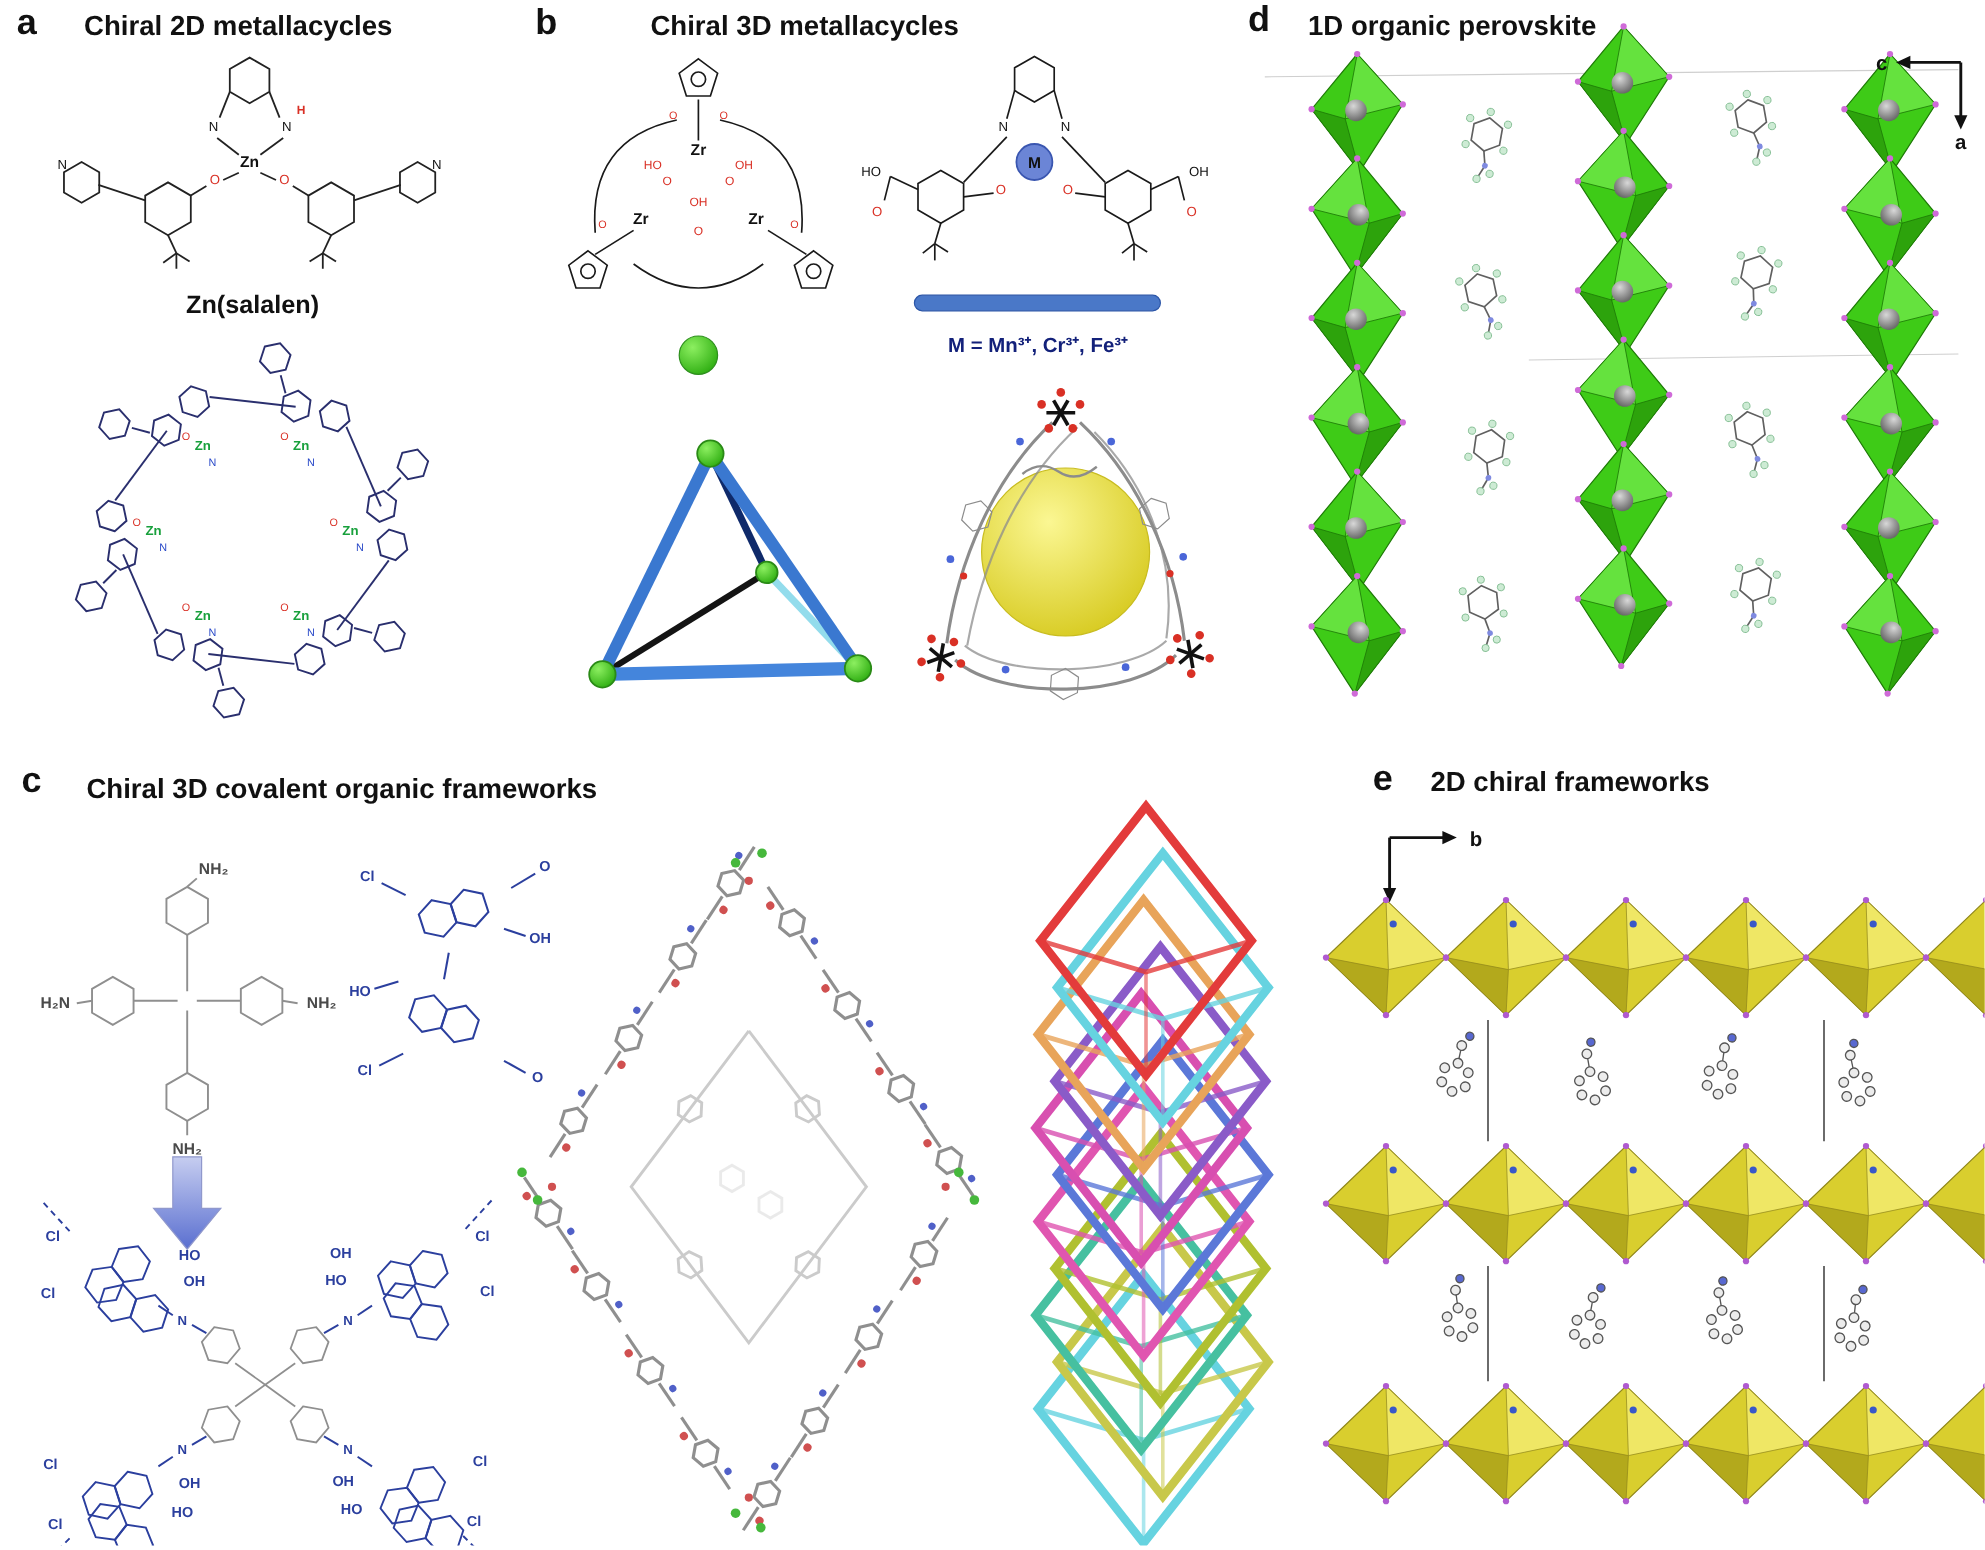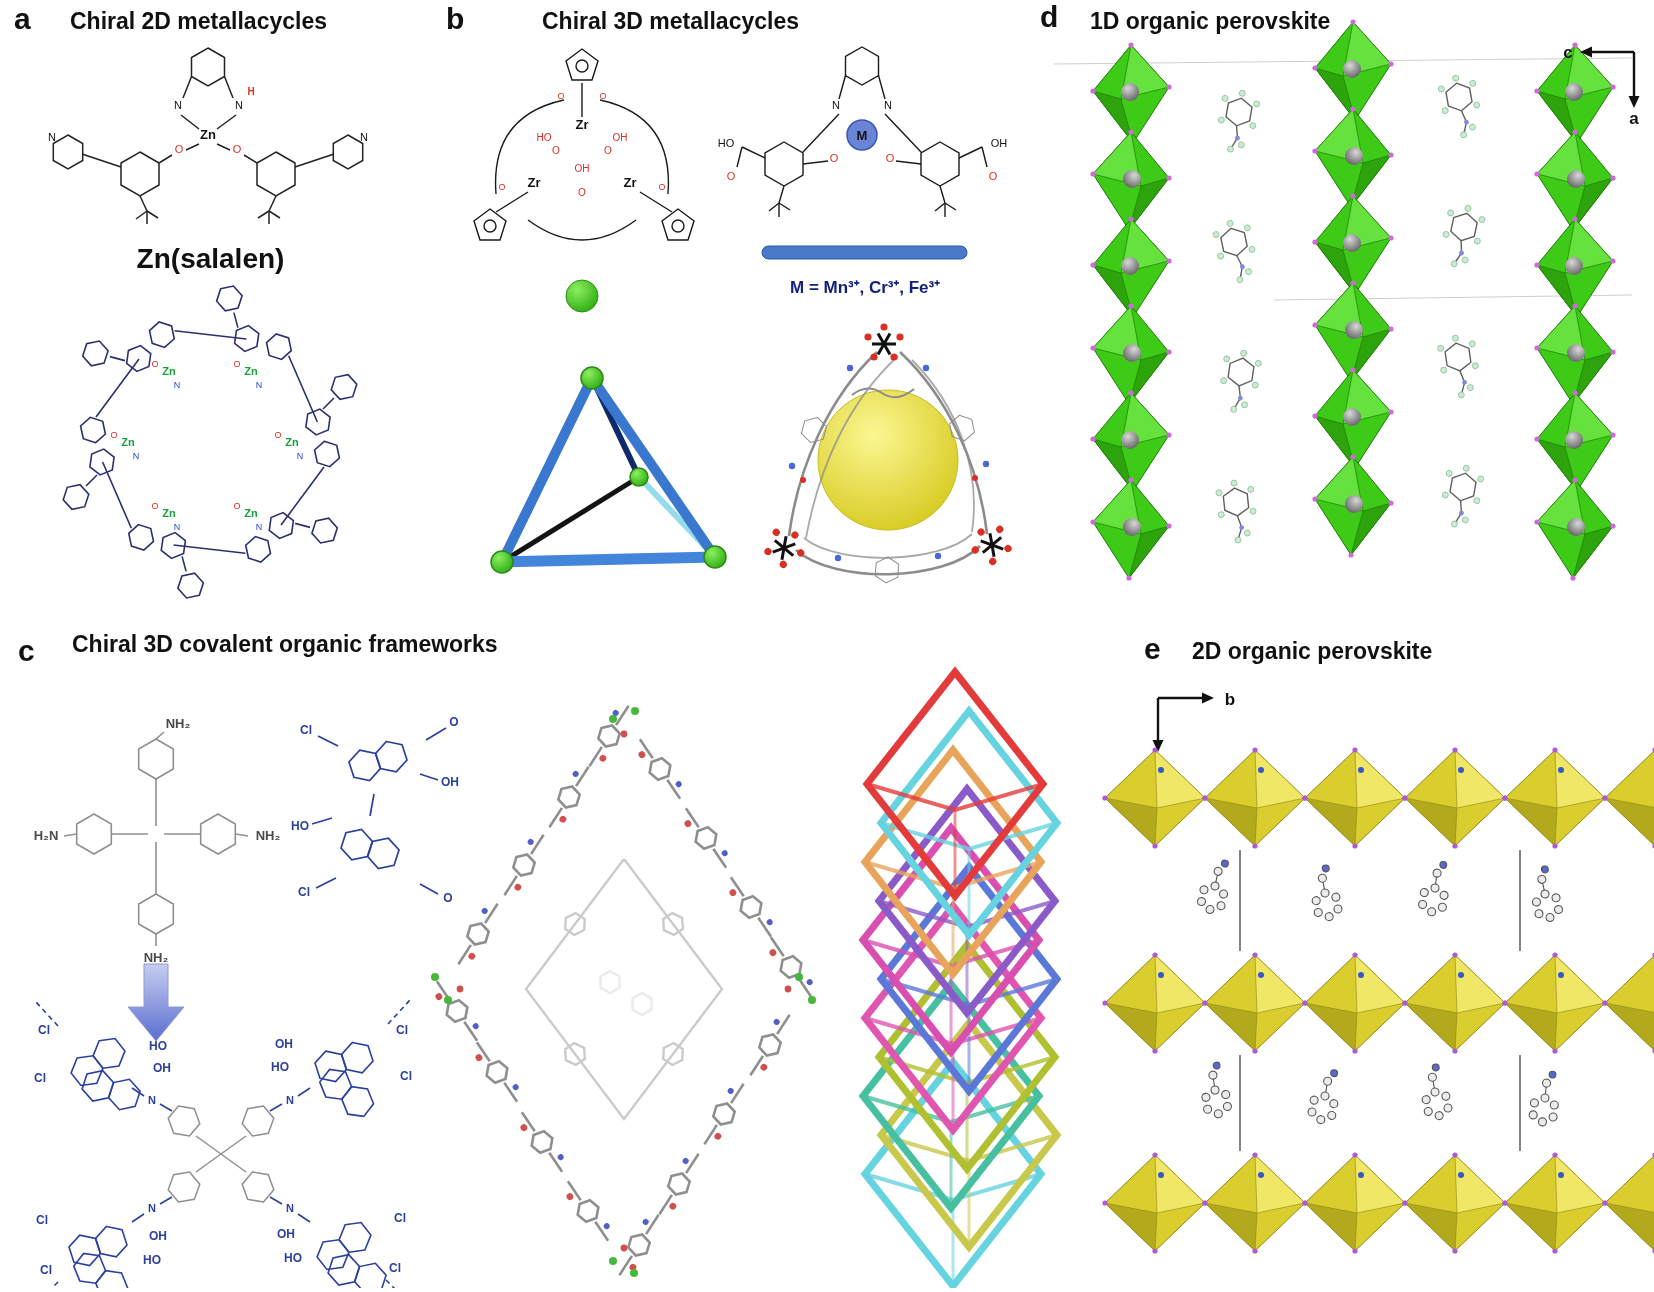--- a/index.html
+++ b/index.html
@@ -1,21 +1,21 @@
 <!DOCTYPE html>
 <html><head>
 <meta charset="utf-8">
 <style>
   * { margin:0; padding:0; box-sizing:border-box; }
   body { font-family:"Liberation Sans", sans-serif; background:#fff; }
   .figure { position:relative; width:1654px; height:1292px; background:#fff; overflow:hidden; }
   .panel { position:absolute; }
   .panel-label { position:absolute; font-weight:bold; font-size:30px; color:#111; line-height:1; }
   .panel-title { position:absolute; font-weight:bold; font-size:23px; color:#111; white-space:nowrap; }
-  .caption { position:absolute; font-weight:bold; font-size:28px; color:#111; text-align:center; }
+  .caption { position:absolute; font-weight:bold; font-size:21px; color:#111; text-align:center; }
   .panel > svg { position:absolute; }
   svg text { font-family:"Liberation Sans", sans-serif; text-anchor:middle; }
   .t-blk { fill:#111; } .t-red { fill:#d93025; } .t-blue { fill:#2848c8; }
   .t-green { fill:#18a03c; font-weight:bold; } .t-cof { fill:#2b3f9e; font-weight:bold; }
   .t-gray { fill:#4a4a4a; } .t-legend { fill:#13217a; font-weight:bold; font-size:17px; }
   .s9{font-size:9px} .s10{font-size:10px} .s11{font-size:11px} .s12{font-size:12px}
   .s13{font-size:13px;font-weight:bold} .s17{font-size:17px;font-weight:bold} .bold{font-weight:bold}
 </style>
 </head>
 <body>
@@ -378,21 +378,21 @@
       <line x1="600" y1="52" x2="600" y2="98" stroke="#111" stroke-width="2.4"></line>
       <polygon points="600,108 594.5,96 605.5,96" fill="#111"></polygon>
       <text x="534" y="58" class="t-blk s17">c</text>
       <text x="600" y="124" class="t-blk s17">a</text>
     </g>
   </svg>
 </section>
 
 <section class="panel" id="panel-c" style="left:0;top:628px;width:1092px;height:664px">
   <div class="panel-label" style="left:18px;top:8px">c</div>
-  <div class="panel-title" style="left:72px;top:3px">Chiral 3D covalent organic frameworks</div>
+  <div class="panel-title" style="left:72px;top:16px">Chiral 3D covalent organic frameworks</div>
 
   <svg style="left:6px;top:36px" width="1080" height="624" viewBox="0 0 1080 624">
 
     <g stroke="#8f8f8f" stroke-width="1.6" fill="none">
       <use href="#hx20" x="150" y="95"></use>
           <use href="#hx20" x="88" y="170"></use>
       <use href="#hx20" x="212" y="170"></use>
           <use href="#hx20" x="150" y="250"></use>
       <line x1="150" y1="115" x2="150" y2="162"></line>
           <line x1="105.3" y1="170" x2="142" y2="170"></line>
@@ -540,21 +540,21 @@
       <use href="#cDia" transform="translate(961,237)" stroke="#8a5bc8"></use>
       <use href="#cDia" transform="translate(947,198)" stroke="#e8a45a"></use>
       <use href="#cDia" transform="translate(963,159)" stroke="#66d3e0"></use>
       <use href="#cDia" transform="translate(949,120)" stroke="#e33b3b"></use>
     </g>
   </svg>
 </section>
 
 <section class="panel" id="panel-e" style="left:1100px;top:628px;width:554px;height:664px">
   <div class="panel-label" style="left:44px;top:6px">e</div>
-  <div class="panel-title" style="left:92px;top:10px">2D organic perovskite</div>
+  <div class="panel-title" style="left:92px;top:10px">2D chiral frameworks</div>
 
   <svg style="left:0;top:0" width="554" height="664" viewBox="0 0 554 664">
     <g>
       <line x1="58" y1="70" x2="104" y2="70" stroke="#111" stroke-width="2.4"></line>
       <polygon points="114,70 102,64.5 102,75.5" fill="#111"></polygon>
       <line x1="58" y1="70" x2="58" y2="114" stroke="#111" stroke-width="2.4"></line>
       <polygon points="58,124 52.5,112 63.5,112" fill="#111"></polygon>
       <text x="130" y="77" class="t-blk s17">b</text>
       <text x="50" y="142" class="t-blk s17">c</text>
     </g>

